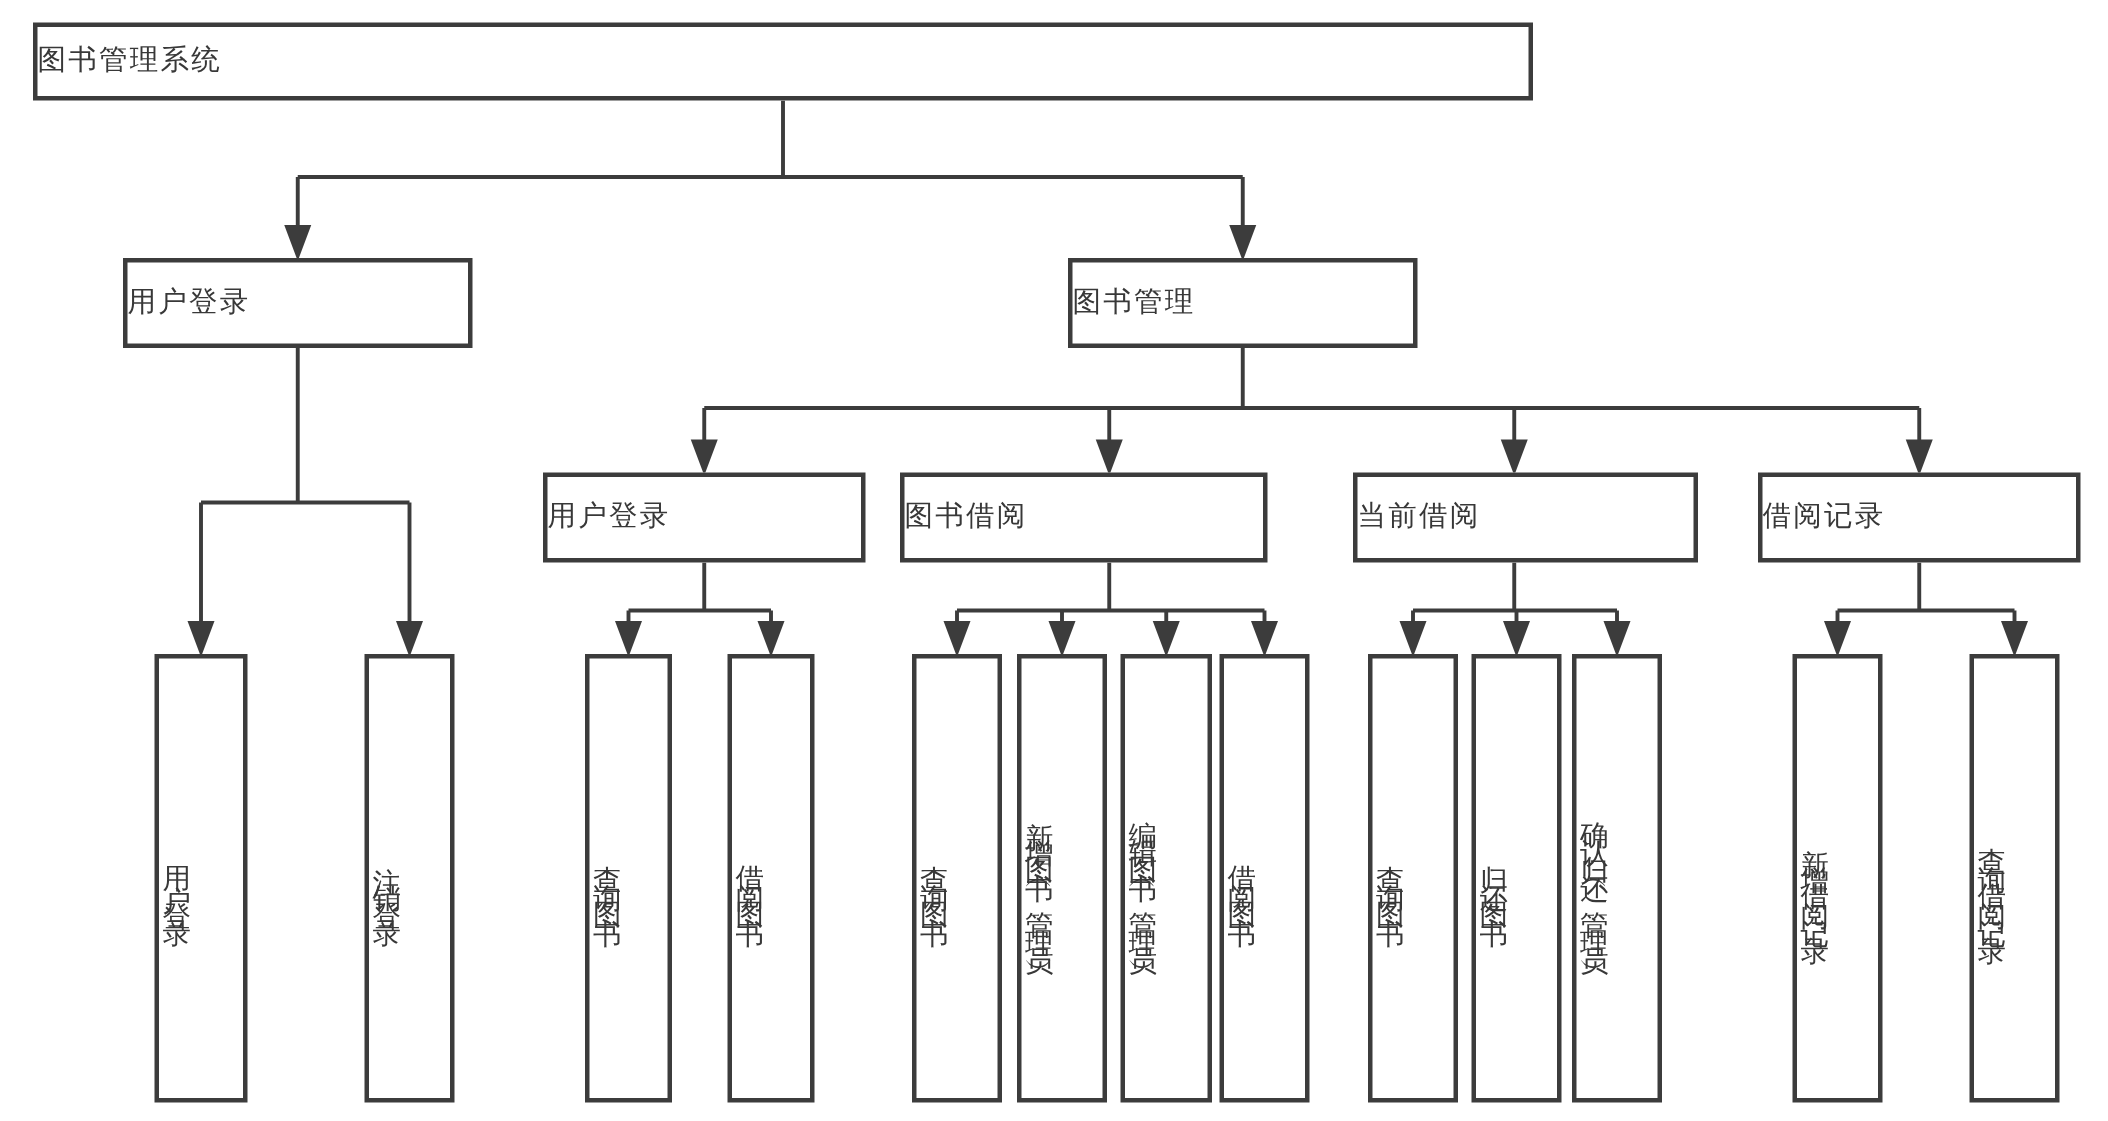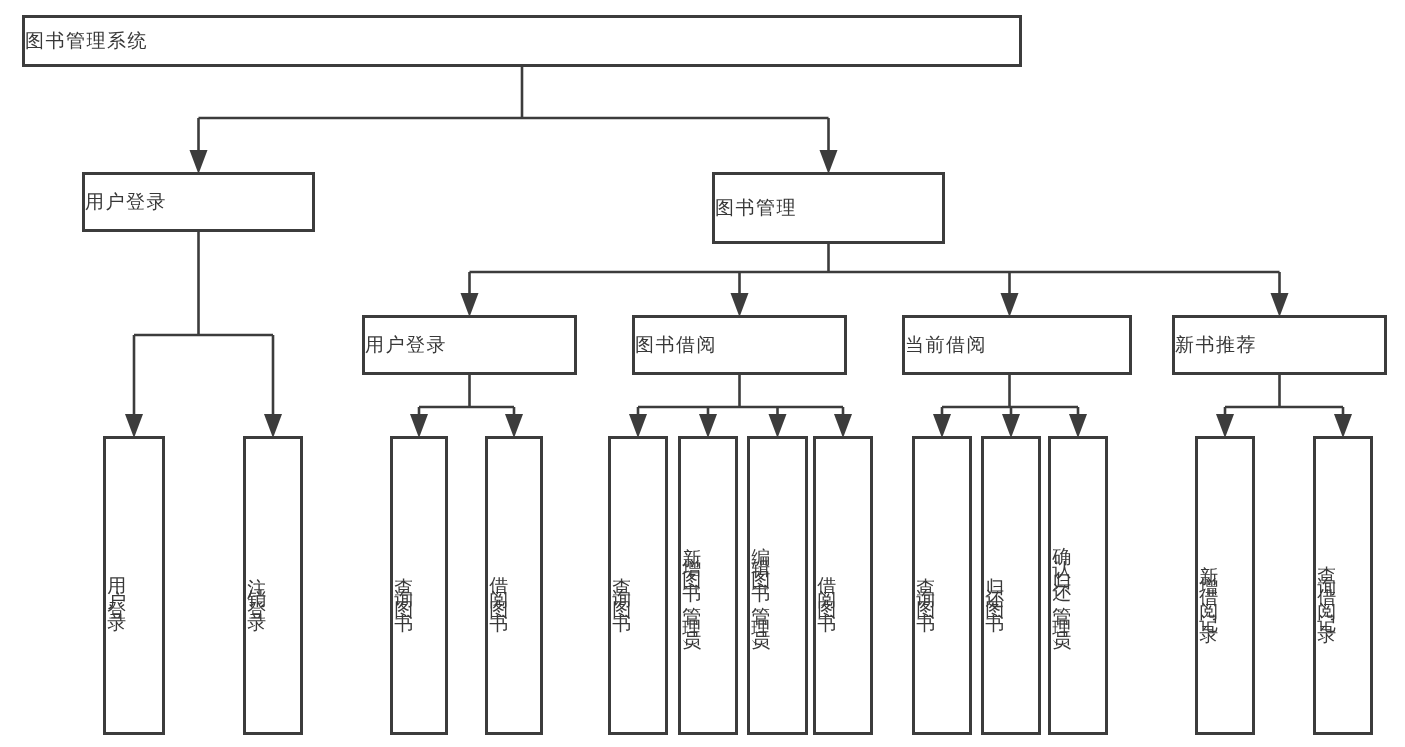--- a/index.html
+++ b/index.html
@@ -114,34 +114,34 @@
       <line x1="1343" y1="407" x2="1343" y2="422" stroke="#3c3c3c" stroke-width="2.6"></line>
       <polygon points="1334,414 1352,414 1343,438" fill="#3c3c3c"></polygon>
     </svg>
   <div id="nodes">
       <div class="box horiz" style="left: 22px; top: 15px; width: 1000px; height: 52px;">
         <span class="lbl">图书管理系统</span>
       </div>
       <div class="box horiz" style="left: 82px; top: 172px; width: 233px; height: 60px;">
         <span class="lbl">用户登录</span>
       </div>
-      <div class="box horiz" style="left: 712px; top: 172px; width: 233px; height: 72px;">
+      <div class="box horiz" style="left: 712px; top: 172px; width: 233px; height: 60px;">
         <span class="lbl">图书管理</span>
       </div>
       <div class="box horiz" style="left: 362px; top: 315px; width: 215px; height: 60px;">
         <span class="lbl">用户登录</span>
       </div>
-      <div class="box horiz" style="left: 632px; top: 315px; width: 215px; height: 60px;">
+      <div class="box horiz" style="left: 600px; top: 315px; width: 245px; height: 60px;">
         <span class="lbl">图书借阅</span>
       </div>
       <div class="box horiz" style="left: 902px; top: 315px; width: 230px; height: 60px;">
         <span class="lbl">当前借阅</span>
       </div>
       <div class="box horiz" style="left: 1172px; top: 315px; width: 215px; height: 60px;">
-        <span class="lbl">新书推荐</span>
+        <span class="lbl">借阅记录</span>
       </div>
       <div class="box vert" style="left: 103px; top: 436px; width: 62px; height: 299px;">
         <span class="lbl">用户登录</span>
       </div>
       <div class="box vert" style="left: 243px; top: 436px; width: 60px; height: 299px;">
         <span class="lbl">注销登录</span>
       </div>
       <div class="box vert" style="left: 390px; top: 436px; width: 58px; height: 299px;">
         <span class="lbl">查询图书</span>
       </div>

